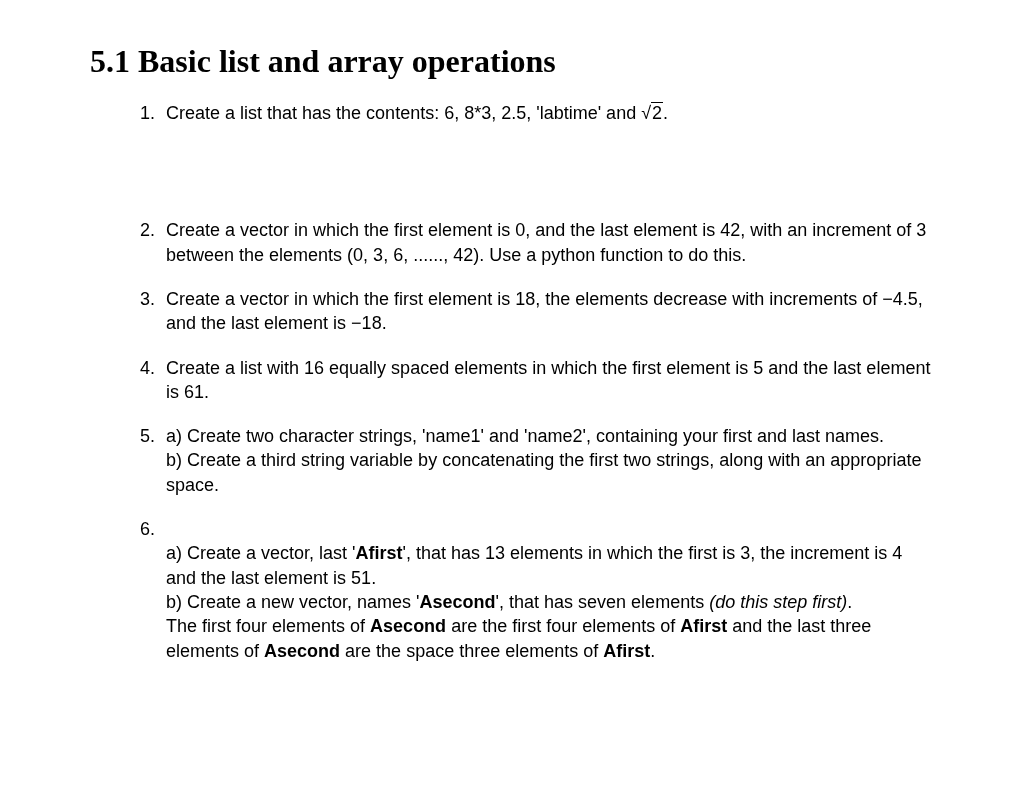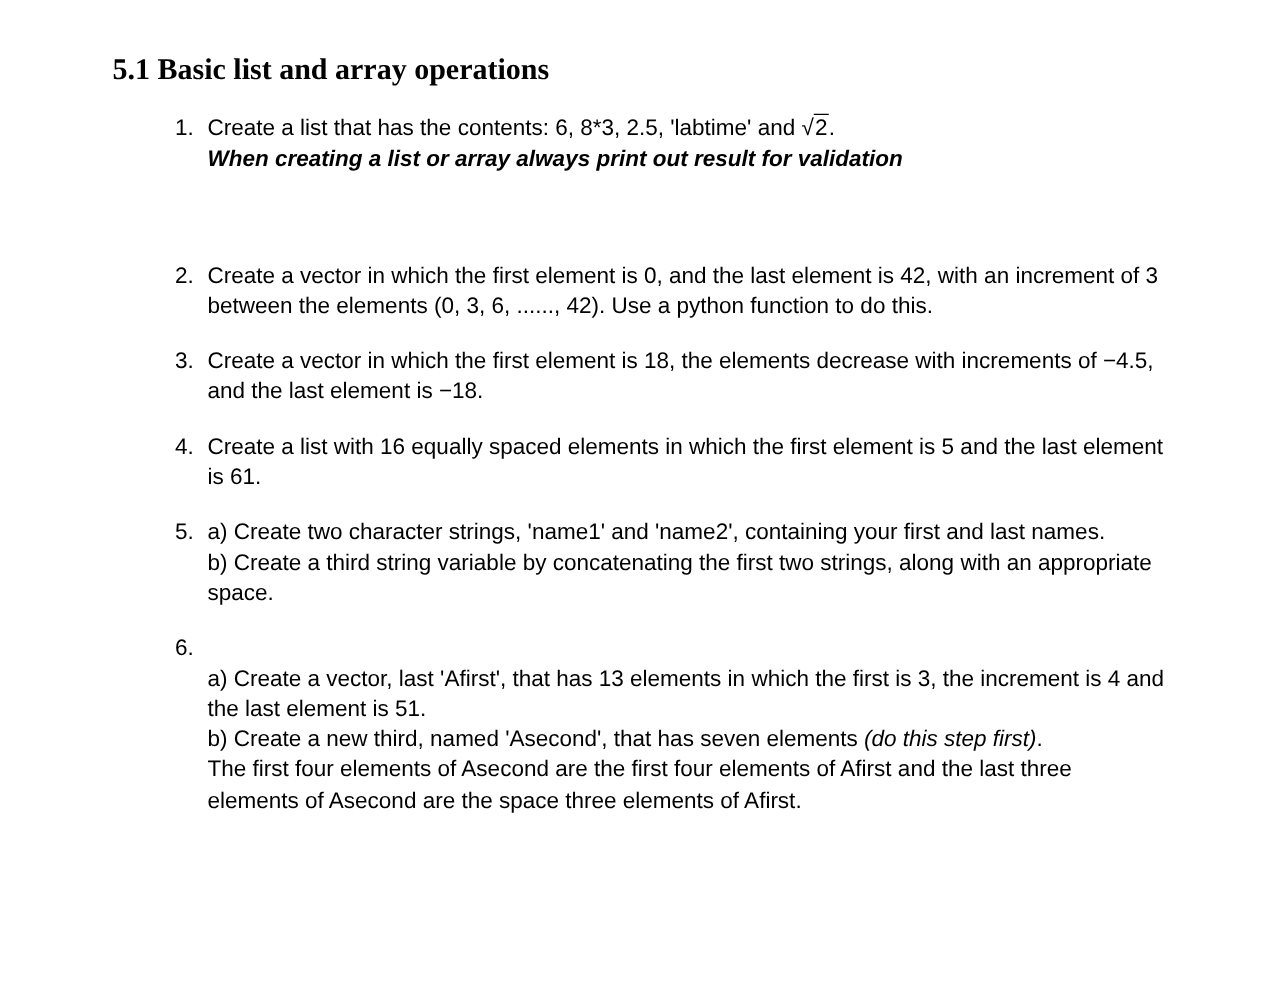--- a/index.html
+++ b/index.html
@@ -8,54 +8,54 @@
       line-height: 1.35;
       color: #000;
       background: #fff;
       margin: 0;
       padding: 40px 90px 60px 90px;
       width: 1024px;
       box-sizing: border-box;
     }
     h2 {
       font-family: Georgia, 'Times New Roman', serif;
-      font-size: 24px;
+      font-size: 32px;
       font-weight: bold;
       margin: 0 0 18px 0;
     }
     ol.main {
       list-style: decimal;
       padding-left: 68px;
       margin: 2px;
     }
     ol.main > li {
       margin-bottom: 20px;
       padding-left: 6px;
     }
-    .bold { font-weight: normal; }
+    .bold { font-weight: bold; }
     .italic { font-style: italic; }
     .bolditalic { font-weight: bold; font-style: italic; }
     .sqrt {
       white-space: nowrap;
     }
     .sqrt .radicand {
       border-top: 1.2px solid #000;
       padding: 0 1px;
     }
   </style>
 </head>
 <body>
 
 <h2>5.1 Basic list and array operations</h2>
 
 <ol class="main">
 
   <li>
     <span>Create a list that has the contents: 6, 8*3, 2.5, 'labtime' and </span><span class="sqrt">√<span class="radicand">2</span></span><span>.</span><br>
-    <span class="bolditalic">When creating a list or array always print out result for validation</span><br>
+    <br>
     <br>
     <br>
   </li>
 
   <li>
     <span>Create a vector in which the first element is 0, and the last element is 42, with an increment of 3 between the elements (0, 3, 6, ......, 42). Use a python function to do this.</span>
   </li>
 
   <li>
     <span>Create a vector in which the first element is 18, the elements decrease with increments of −4.5, and the last element is −18.</span>
@@ -68,20 +68,20 @@
   <li>
     <span>a) Create two character strings, 'name1' and 'name2', containing your first and last names.</span><br>
     <span>b) Create a third string variable by concatenating the first two strings, along with an appropriate space.</span>
   </li>
 
   <li><br>
     <span>
       <span>a) Create a vector, last '</span><span class="bold">Afirst</span><span>', that has 13 elements in which the first is 3, the increment is 4 and the last element is 51.</span>
     </span><br>
     <span>
-      <span>b) Create a new third, named '</span><span class="bold">Asecond</span><span>', that has seven elements </span><span class="italic">(do this step first)</span><span>.</span>
+      <span>b) Create a new vector, names '</span><span class="bold">Asecond</span><span>', that has seven elements </span><span class="italic">(do this step first)</span><span>.</span>
     </span><br>
     <span>
       <span>The first four elements of </span><span class="bold">Asecond</span><span> are the first four elements of </span><span class="bold">Afirst</span><span> and the last three elements of </span><span class="bold">Asecond</span><span> are the space three elements of </span><span class="bold">Afirst</span><span>.</span>
     </span>
   </li>
 
 </ol>
 
 </body></html>

